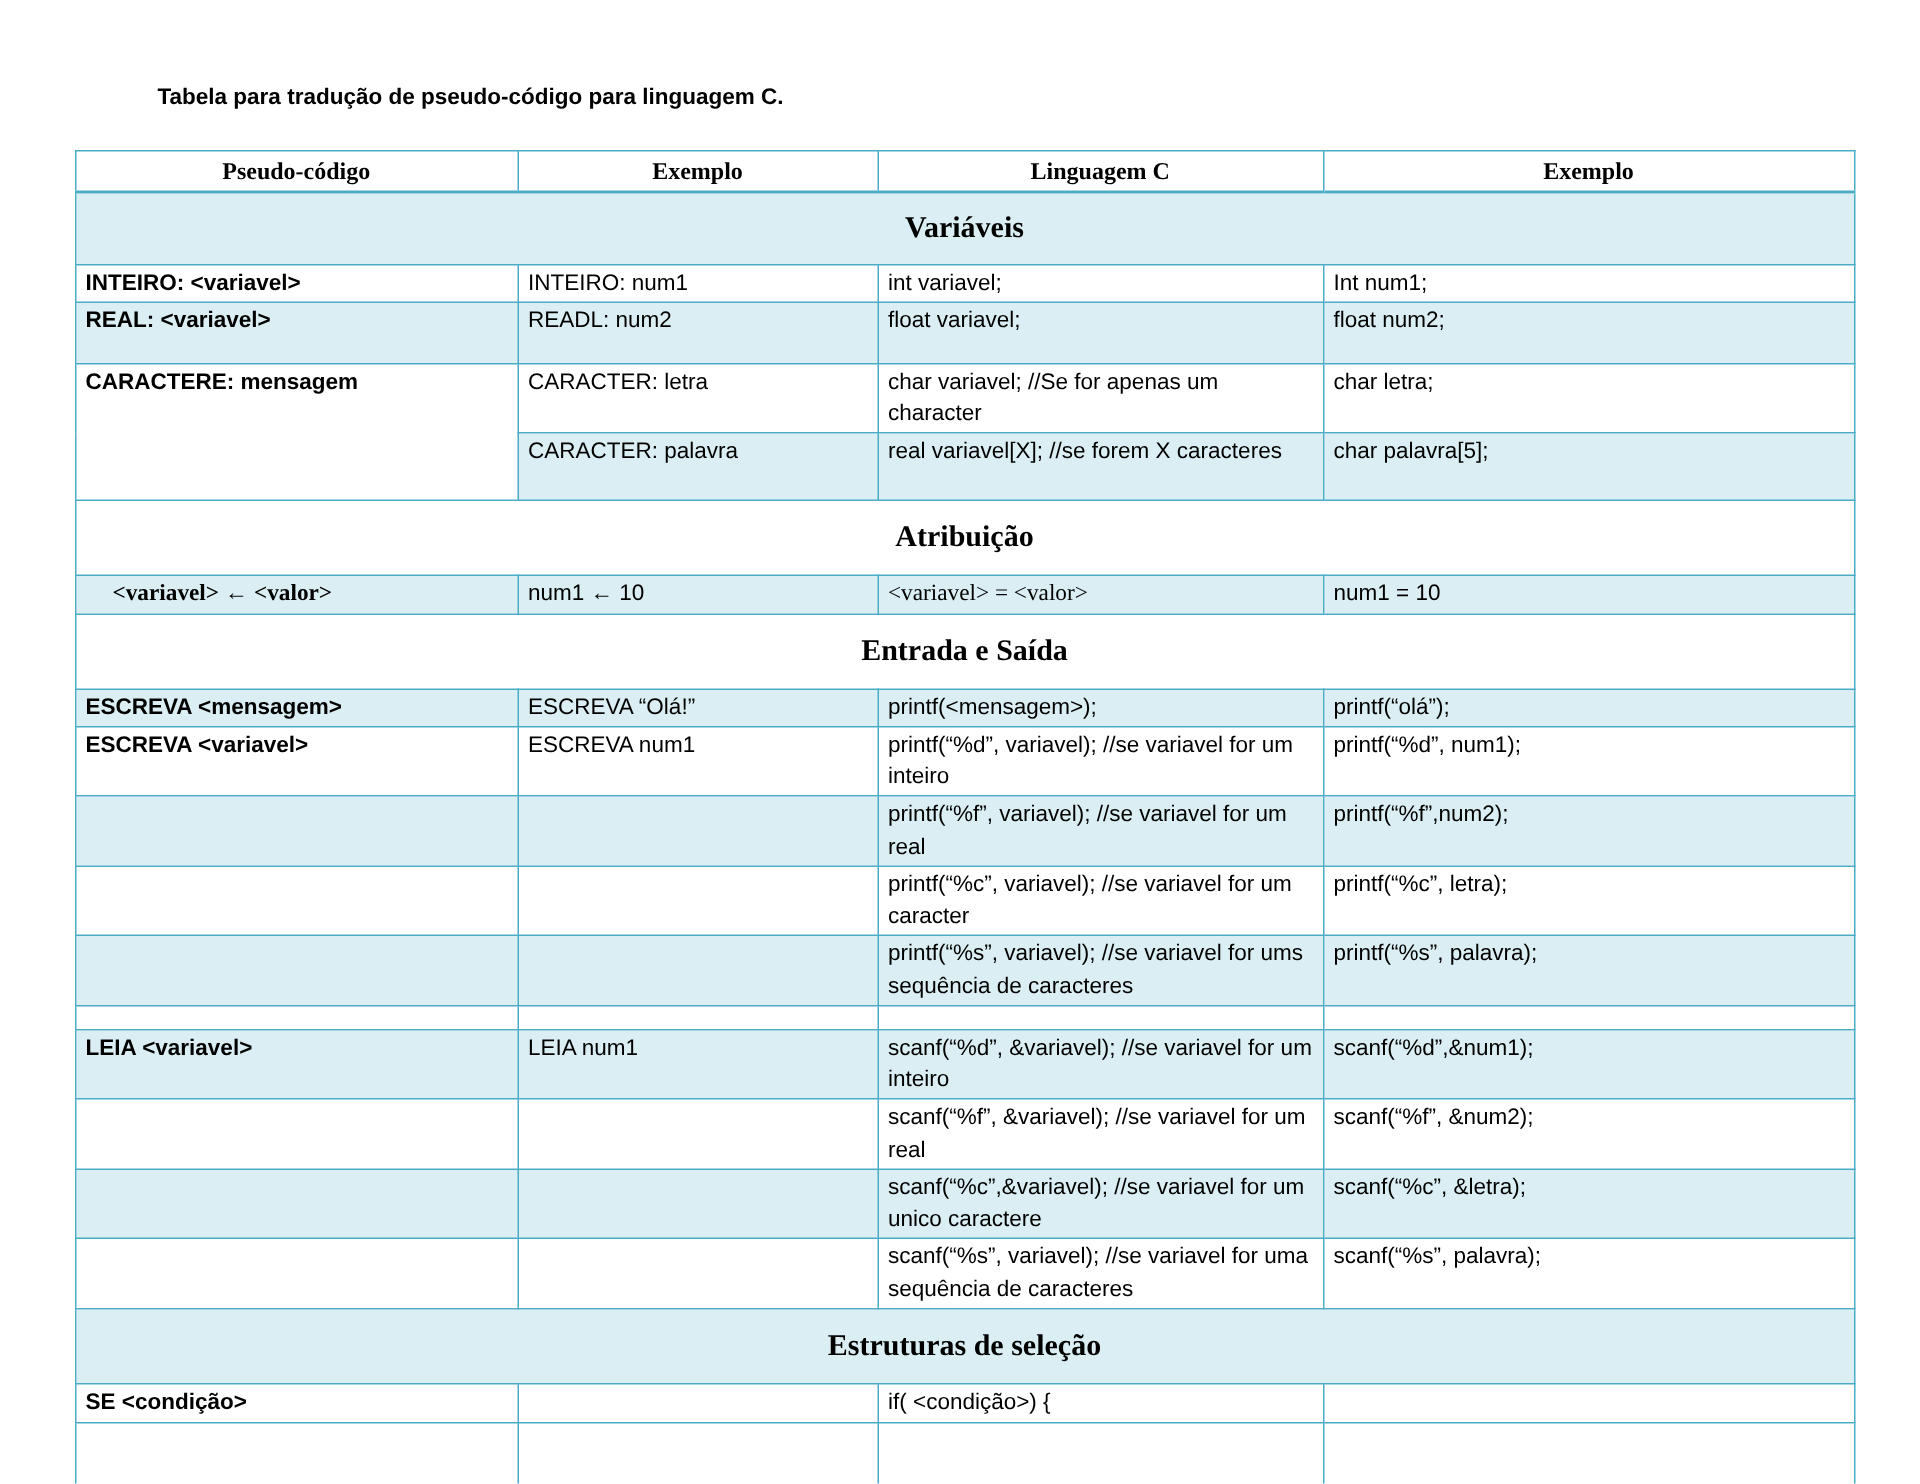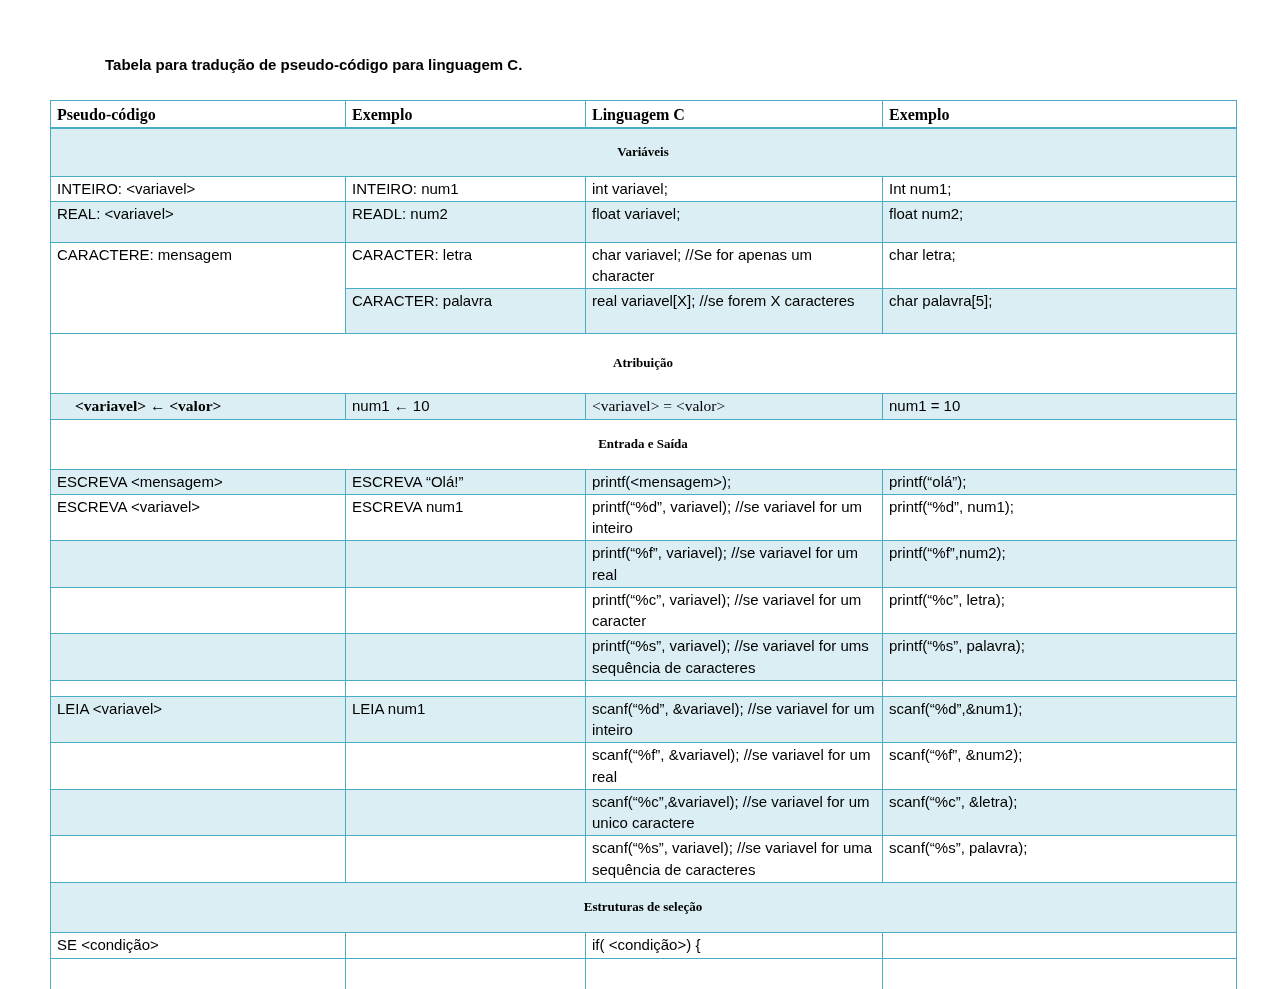--- a/index.html
+++ b/index.html
@@ -36,31 +36,32 @@
     font-weight: 400;
     overflow: hidden;
   }
   .header-row th {
     font-family: "Liberation Serif", serif;
     font-weight: 700;
     font-size: 16px;
     border-bottom-width: 2px;
     padding-top: 2px;
     background: #ffffff;
+    text-align: center;
   }
   .section-row td {
     font-family: "Liberation Serif", serif;
     font-weight: 700;
-    font-size: 13px;
+    font-size: 20px;
     text-align: center;
     vertical-align: middle;
   }
   .bg-blue td { background: #daeef3; }
   td.bg-white { background: #ffffff; }
-  td.bold-label { font-weight: 400; }
+  td.bold-label { font-weight: 700; }
   td.serif-bold { font-family: "Liberation Serif", serif; font-weight: 700; font-size: 15.5px; padding-left: 24px; }
   td.serif { font-family: "Liberation Serif", serif; font-size: 15.5px; }
 </style>
 </head>
 <body>
 
 <div class="doc-title">Tabela para tradução de pseudo-código para linguagem C.</div>
 
 <table class="ttable">
   <colgroup>
@@ -102,21 +103,21 @@
     <td>char variavel; //Se for apenas um character</td>
     <td>char letra;</td>
   </tr>
 
   <tr class="bg-blue" style="height:45px">
     <td>CARACTER: palavra</td>
     <td>real variavel[X]; //se forem X caracteres</td>
     <td>char palavra[5];</td>
   </tr>
 
-  <tr class="section-row" style="height:60px">
+  <tr class="section-row" style="height:50px">
     <td colspan="4">Atribuição</td>
   </tr>
 
   <tr class="bg-blue" style="height:25px">
     <td class="serif-bold">&lt;variavel&gt; ← &lt;valor&gt;</td>
     <td>num1 ← 10</td>
     <td class="serif">&lt;variavel&gt; = &lt;valor&gt;</td>
     <td>num1 = 10</td>
   </tr>
 

